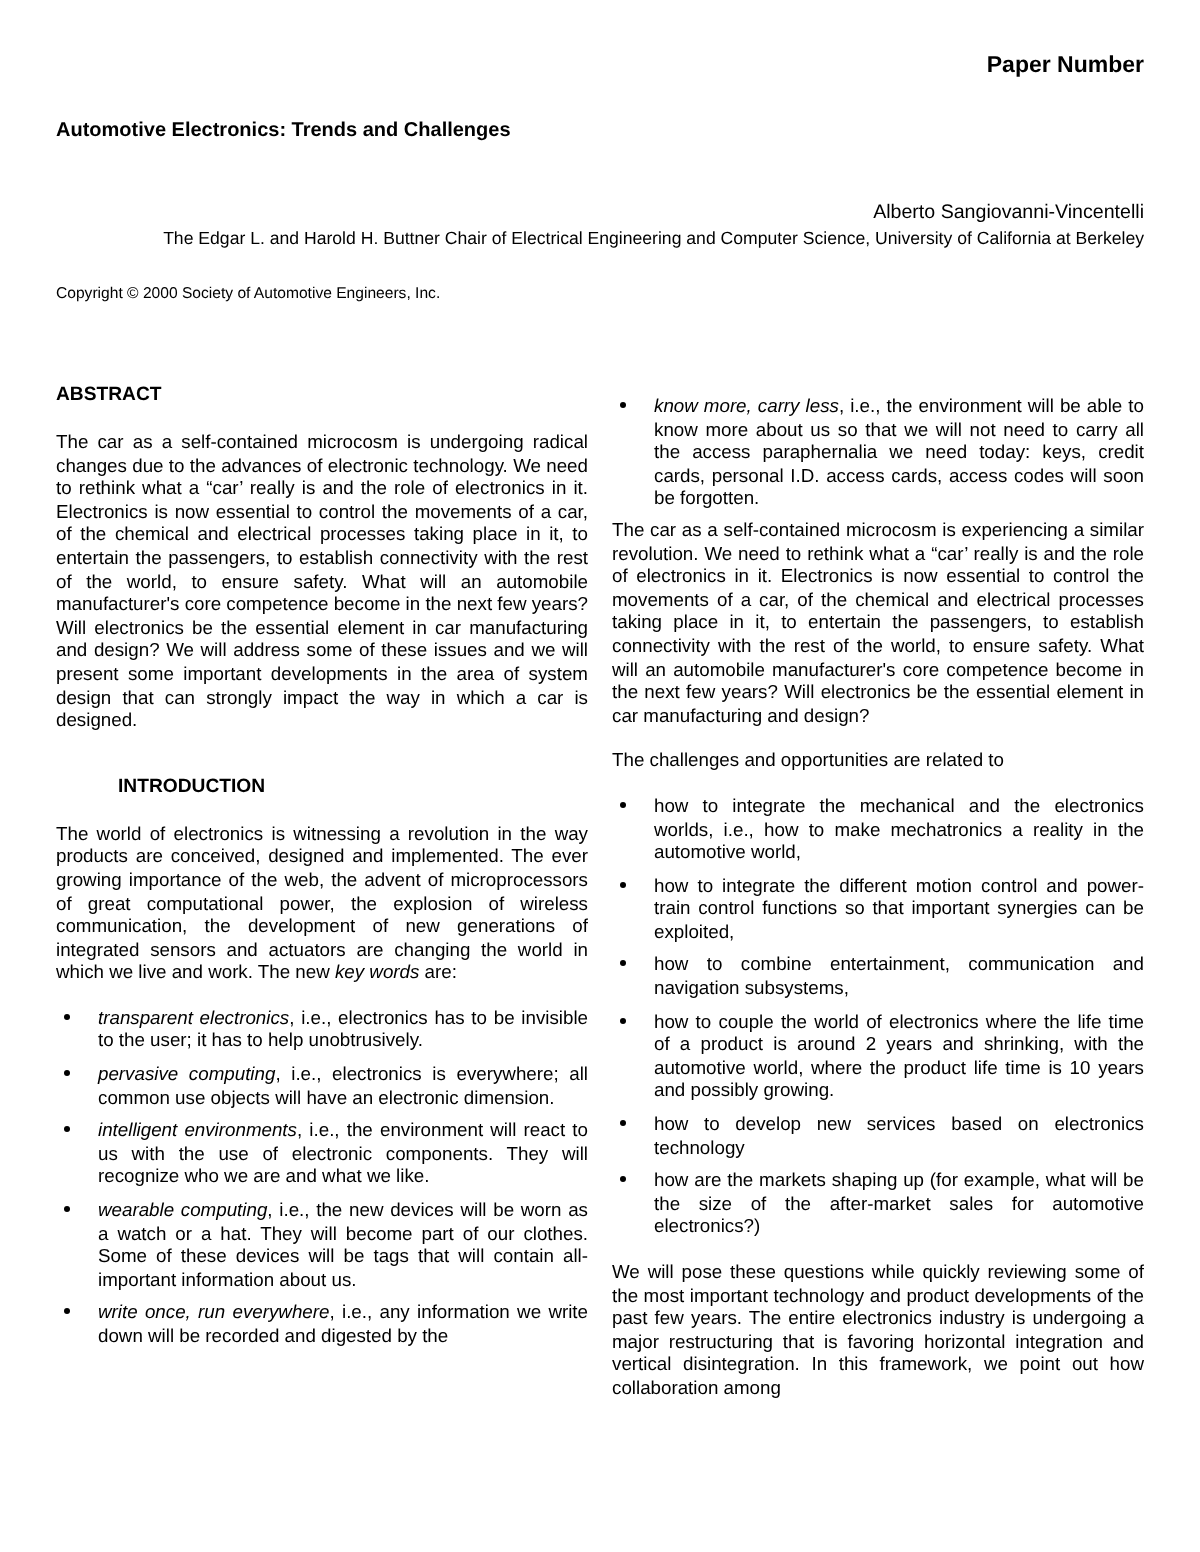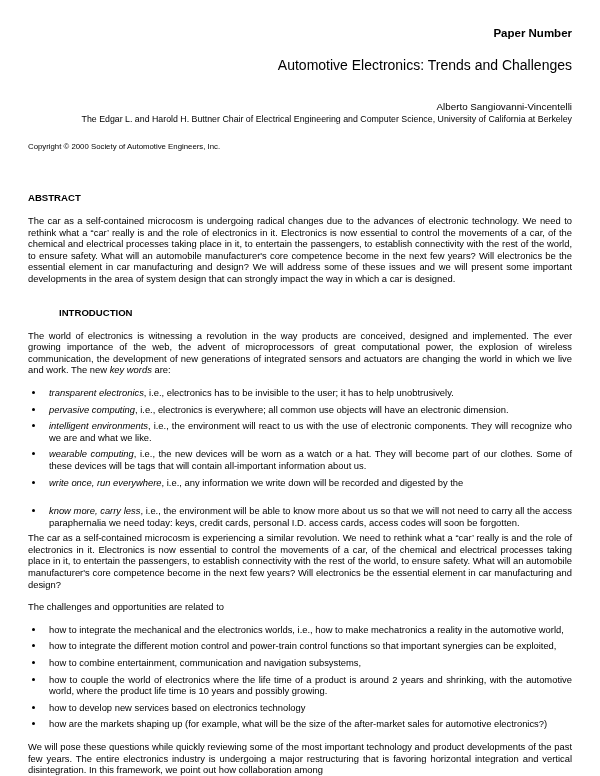--- a/index.html
+++ b/index.html
@@ -20,24 +20,24 @@
     overflow: hidden;
   }
   .paper-number {
     text-align: right;
     font-weight: bold;
     font-size: 11.5px;
     line-height: 14px;
   }
   h1.title {
     margin: 16px 0 0 0;
-    text-align: right;
-    font-size: 14px;
+    text-align: left;
+    font-size: 10px;
     line-height: 19px;
-    font-weight: normal;
+    font-weight: bold;
   }
   .author-block {
     margin-top: 26px;
     text-align: right;
   }
   .author {
     font-weight: normal;
     font-size: 9.8px;
     line-height: 12px;
   }
@@ -49,21 +49,20 @@
   .copyright {
     margin-top: 17px;
     font-size: 7.8px;
     line-height: 10px;
     text-align: left;
   }
   .columns {
     margin-top: 40px;
     display: flex;
     gap: 12px;
-    flex-direction: column;
   }
   .col {
     flex: 1 1 0;
     min-width: 0;
     font-size: 9.4px;
     line-height: 11.6px;
   }
   h2.sect {
     font-size: 9.6px;
     line-height: 12px;

